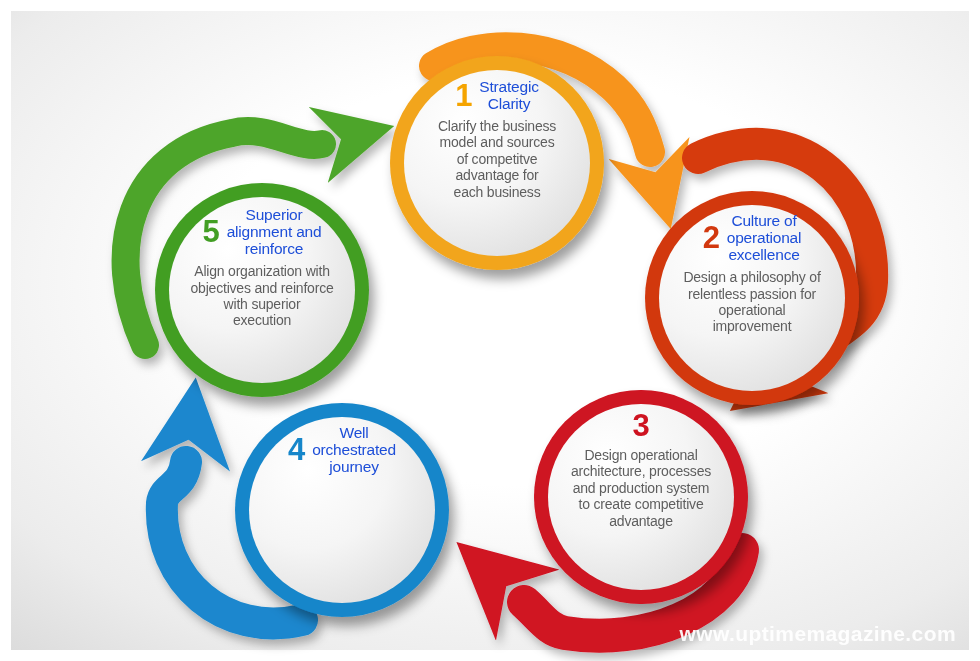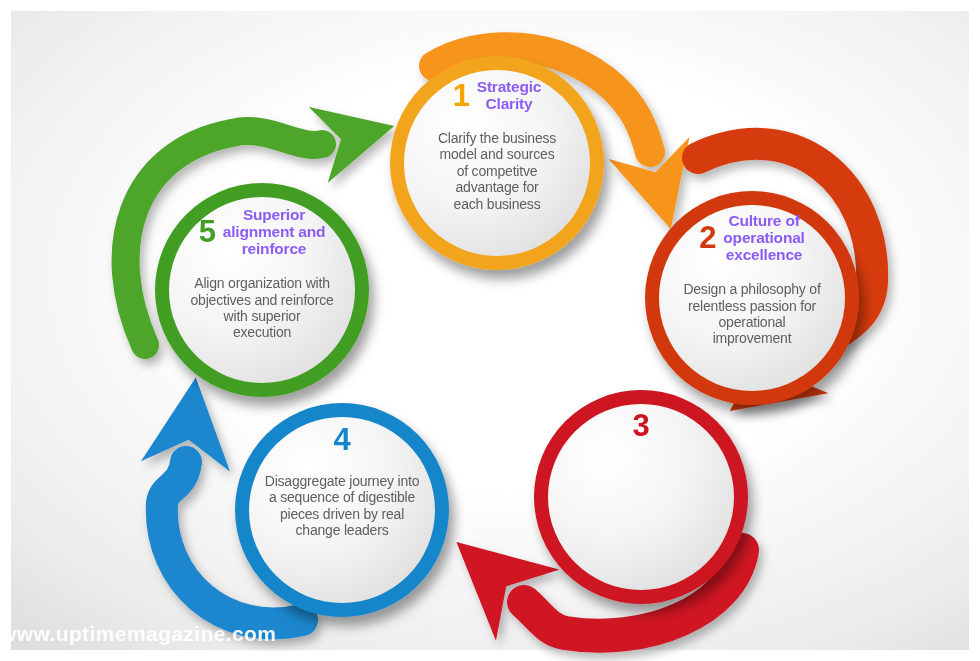--- a/index.html
+++ b/index.html
@@ -18,34 +18,34 @@
     position:absolute;width:190px;text-align:center;
     letter-spacing:-0.2px;
   }
   .title-row{
     display:flex;justify-content:center;align-items:center;gap:7px;
   }
   .step-num{
     font-size:31px;font-weight:700;line-height:1;
   }
   .step-title{
-    font-size:15.5px;font-weight:700;color:#8b5cf6;
+    font-size:15.5px;font-weight:400;color:#1d4ed8;
     line-height:1.1;white-space:pre-line;
   }
   .step-body{
-    margin-top:18px;font-size:14px;color:#5e5e5e;
+    margin-top:6px;font-size:14px;color:#5e5e5e;
     line-height:1.17;white-space:pre-line;
   }
   .card-0{left:402px;top:78px;}
   .card-1{left:657px;top:212px;}
   .card-2{left:546px;top:410px;}
   .card-3{left:247px;top:424px;}
   .card-4{left:167px;top:206px;}
   .watermark{
-    position:absolute;left:0;top:622px;width:956px;text-align:left;
+    position:absolute;left:0;top:622px;width:956px;text-align:right;
     font-size:21px;font-weight:700;color:rgba(255,255,255,0.93);
     letter-spacing:0.4px;
   }
 </style>
 </head>
 <body>
 
 <div class="frame">
   <div class="canvas"></div>
 
@@ -132,30 +132,34 @@
     <div class="step-body">Design a philosophy of
 relentless passion for
 operational
 improvement</div>
   </div>
 
   <div class="step-card card-2">
     <div class="title-row">
       <span class="step-num" style="color: rgb(206, 19, 32);">3</span>
     </div>
+    <div class="step-body">Design operational
+architecture, processes
+and production system
+to create competitive
+advantage</div>
   </div>
 
   <div class="step-card card-3">
     <div class="title-row">
       <span class="step-num" style="color: rgb(22, 134, 202);">4</span>
+      <span class="step-title">Well
+orchestrated
+journey</span>
     </div>
-    <div class="step-body">Disaggregate journey into
-a sequence of digestible
-pieces driven by real
-change leaders</div>
   </div>
 
   <div class="step-card card-4">
     <div class="title-row">
       <span class="step-num" style="color: rgb(66, 158, 36);">5</span>
       <span class="step-title">Superior
 alignment and
 reinforce</span>
     </div>
     <div class="step-body">Align organization with

